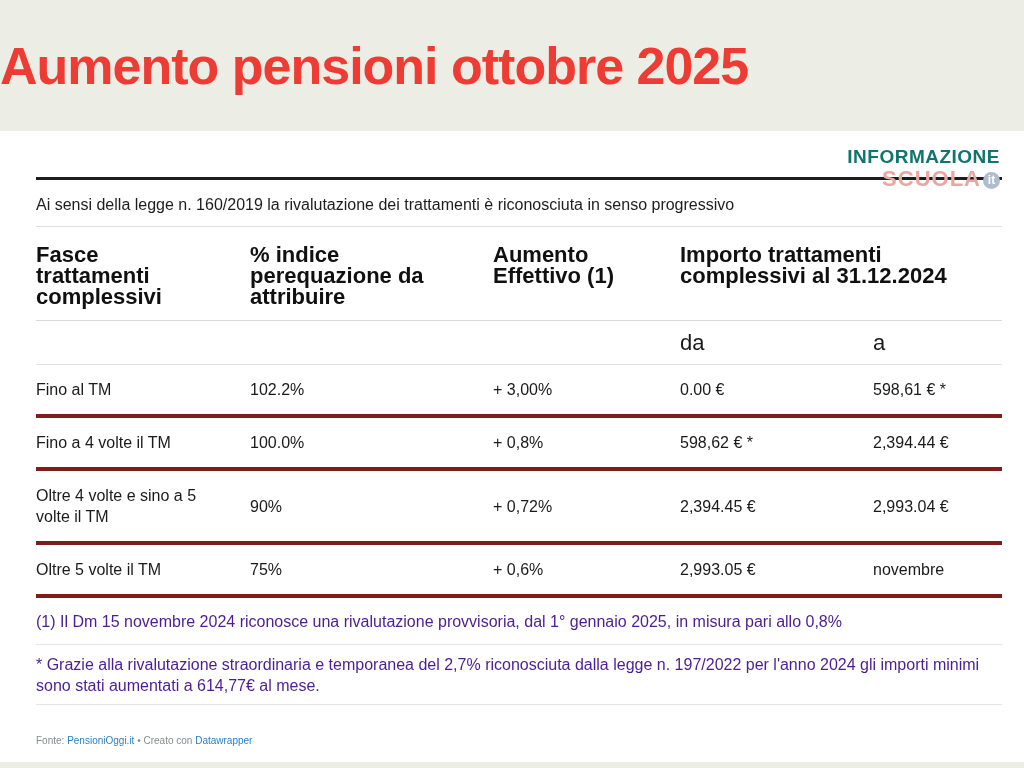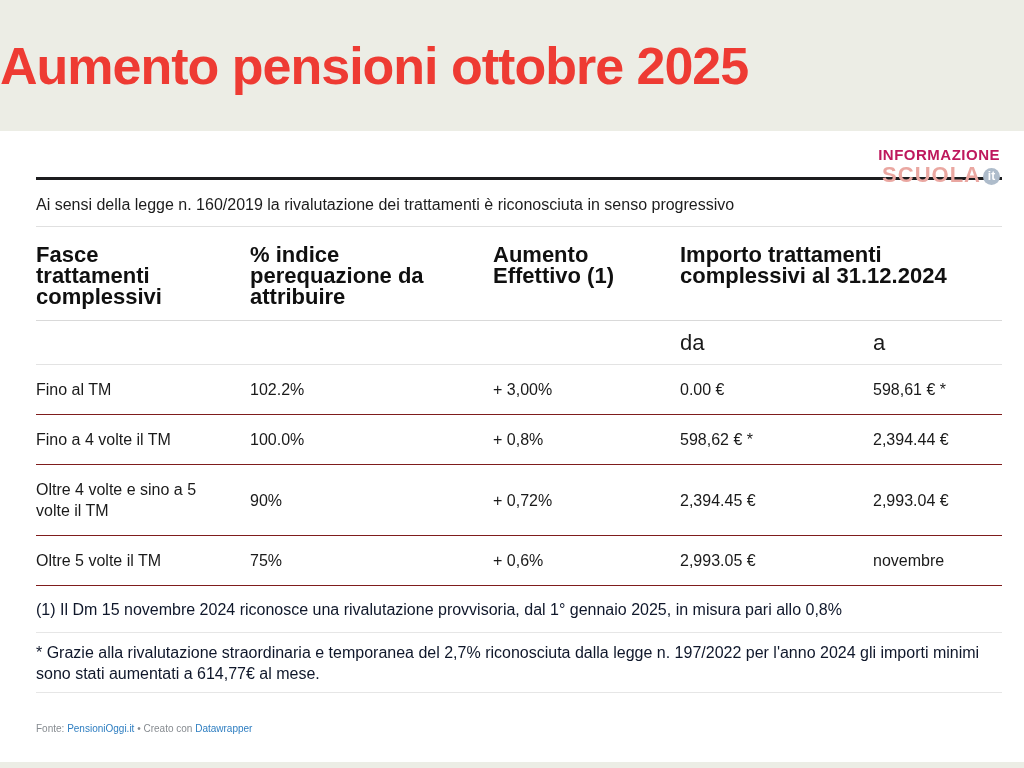--- a/index.html
+++ b/index.html
@@ -39,24 +39,24 @@
   }
   .logo {
     position: absolute;
     top: 16px;
     right: 24px;
     text-align: right;
     line-height: 1.05;
     user-select: none;
   }
   .logo-line1 {
-    font-size: 15px;
+    font-size: 19px;
     font-weight: bold;
     letter-spacing: 0.5px;
-    color: #be185d;
+    color: #0f766e;
   }
   .logo-line2 {
     font-size: 22px;
     font-weight: bold;
     letter-spacing: 1px;
     color: #eaa7a1;
   }
   .logo-badge {
     display: inline-block;
     width: 17px;
@@ -103,26 +103,26 @@
     padding: 11px 20px 11px 0;
   }
   .data-table td {
     font-size: 16px;
     line-height: 21px;
     color: #1a1a1a;
     vertical-align: middle;
     padding: 14px 20px 14px 0;
   }
   .data-table td.col-fasce { padding-right: 48px; }
-  tbody tr { border-bottom: 1px solid #7f1d1d; }
+  tbody tr { border-bottom: 4px solid #7f1d1d; }
 
   .note {
     font-size: 16px;
     line-height: 21px;
-    color: #0f172a;
+    color: #4c1d95;
     border-bottom: 1px solid #e6e6e6;
   }
   .note-1 { padding: 13px 0 12px; }
   .note-2 { padding: 9px 0 8px; }
 
   .attribution {
     padding-top: 26px;
     font-size: 10px;
     line-height: 19px;
     color: #868b90;

